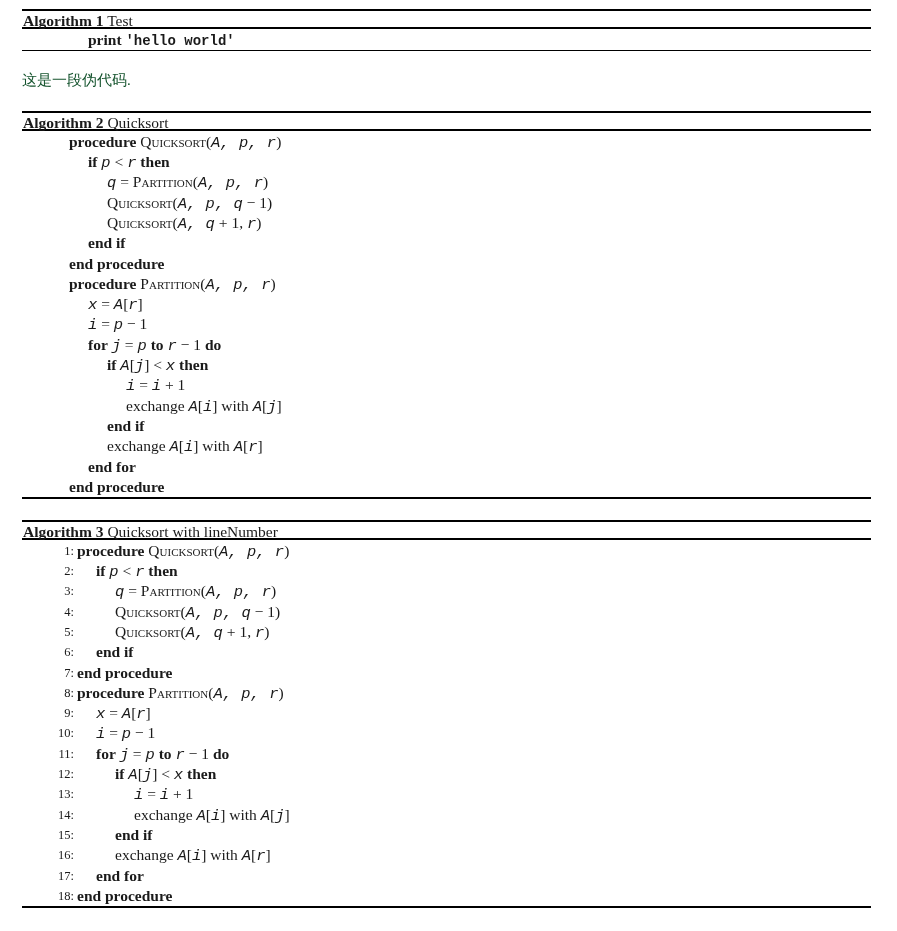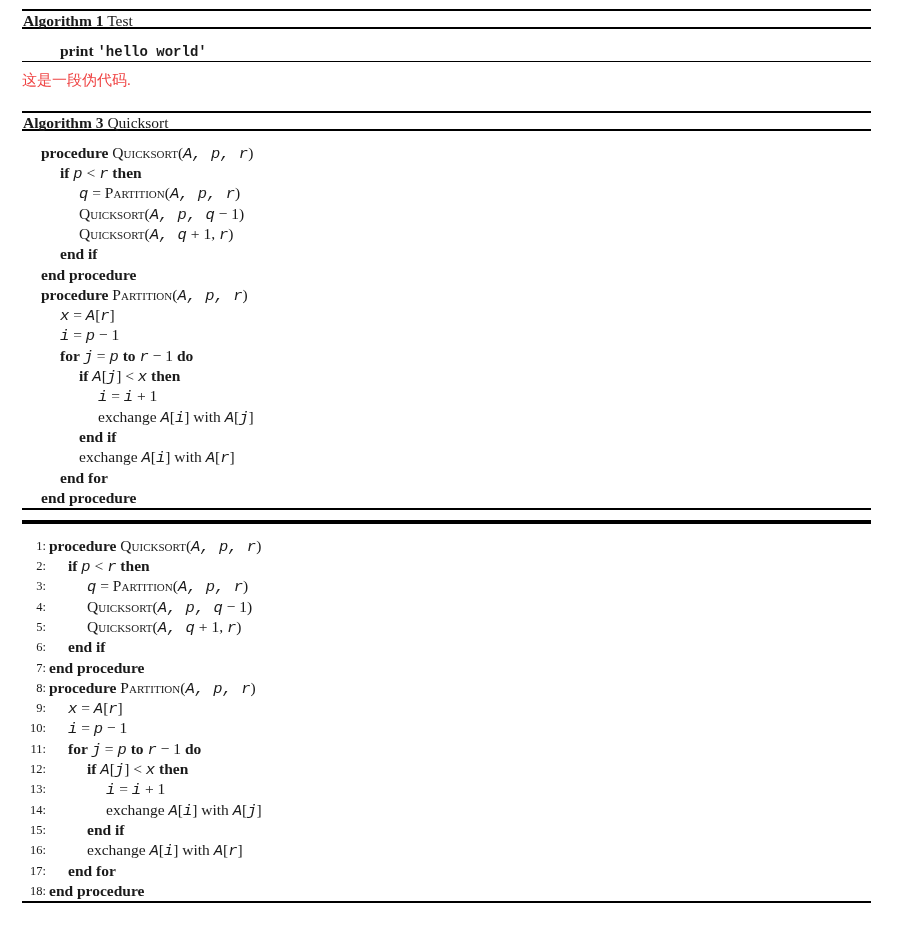--- a/index.html
+++ b/index.html
@@ -3,29 +3,29 @@
 <meta charset="utf-8">
 <style>
   html, body { margin: 0; padding: 0; background: #ffffff; }
   body { width: 897px; height: 931px; position: relative; overflow: hidden;
          font-family: "DejaVu Serif", "Liberation Serif", serif; color: #1a1a1a; }
   .algo { position: absolute; left: 22px; width: 849px; }
   .rule-thick { height: 2.4px; background: #000; }
   .rule { height: 1.4px; background: #000; }
   .caption { height: 16px; line-height: 20px; font-size: 15.5px; padding-left: 1px; font-family: "Liberation Serif", serif; }
   .caption b { font-weight: bold; }
-  .body { padding: 12px 0 0 0; }
+  .body { padding: 1px 0 0 0; margin-left: 28px; }
   .line { position: relative; height: 20.3px; line-height: 20.3px; font-size: 15.5px; white-space: nowrap; font-family: "Liberation Serif", serif; }
   .lnum { position: absolute; left: 0; width: 24px; text-align: right; font-size: 12.5px; }
   .code { position: absolute; }
   .kw { font-weight: bold; }
   .sc { font-variant: small-caps; }
   .m { font-style: italic; font-family: Liberation Mono, monospace; }
   .tt { font-family: "Liberation Mono", monospace; font-weight: bold; font-size: 14px; }
-  .para { position: absolute; left: 22px; top: 71px; font-size: 15px; font-family: Liberation Serif, serif; color: #ef4444; }
+  .para { position: absolute; left: 22px; top: 71px; font-size: 15px; font-family: Liberation Serif, serif; color: #14532d; }
 </style>
 </head>
 <body>
 
 <div class="algo" style="top:9px;">
   <div class="rule-thick"></div>
   <div class="caption">
     <b>Algorithm 1</b>
     <span>Test</span>
   </div>
@@ -36,21 +36,21 @@
       </div>
     </div>
   <div class="rule"></div>
 </div>
 
 <div class="para">这是一段伪代码.</div>
 
 <div class="algo" style="top:111px;">
   <div class="rule-thick"></div>
   <div class="caption">
-    <b>Algorithm 3</b>
+    <b>Algorithm 2</b>
     <span>Quicksort</span>
   </div>
   <div class="rule"></div>
   <div class="body">
       <div class="line">
         <span class="code" style="left: 19px;"><span class="kw">procedure</span> <span class="sc">Quicksort</span>(<span class="m">A, p, r</span>)</span>
       </div>
       <div class="line">
         <span class="code" style="left: 38px;"><span class="kw">if</span> <span class="m">p</span> &lt; <span class="m">r</span> <span class="kw">then</span></span>
       </div>
@@ -101,20 +101,24 @@
       </div>
       <div class="line">
         <span class="code" style="left: 19px;"><span class="kw">end procedure</span></span>
       </div>
     </div>
   <div class="rule"></div>
 </div>
 
 <div class="algo" style="top:520px;">
   <div class="rule-thick"></div>
+  <div class="caption">
+    <b>Algorithm 3</b>
+    <span>Quicksort with lineNumber</span>
+  </div>
   <div class="rule"></div>
   <div class="body">
       <div class="line">
         <span class="lnum">1:</span>
         <span class="code" style="left: 27px;"><span class="kw">procedure</span> <span class="sc">Quicksort</span>(<span class="m">A, p, r</span>)</span>
       </div>
       <div class="line">
         <span class="lnum">2:</span>
         <span class="code" style="left: 46px;"><span class="kw">if</span> <span class="m">p</span> &lt; <span class="m">r</span> <span class="kw">then</span></span>
       </div>

